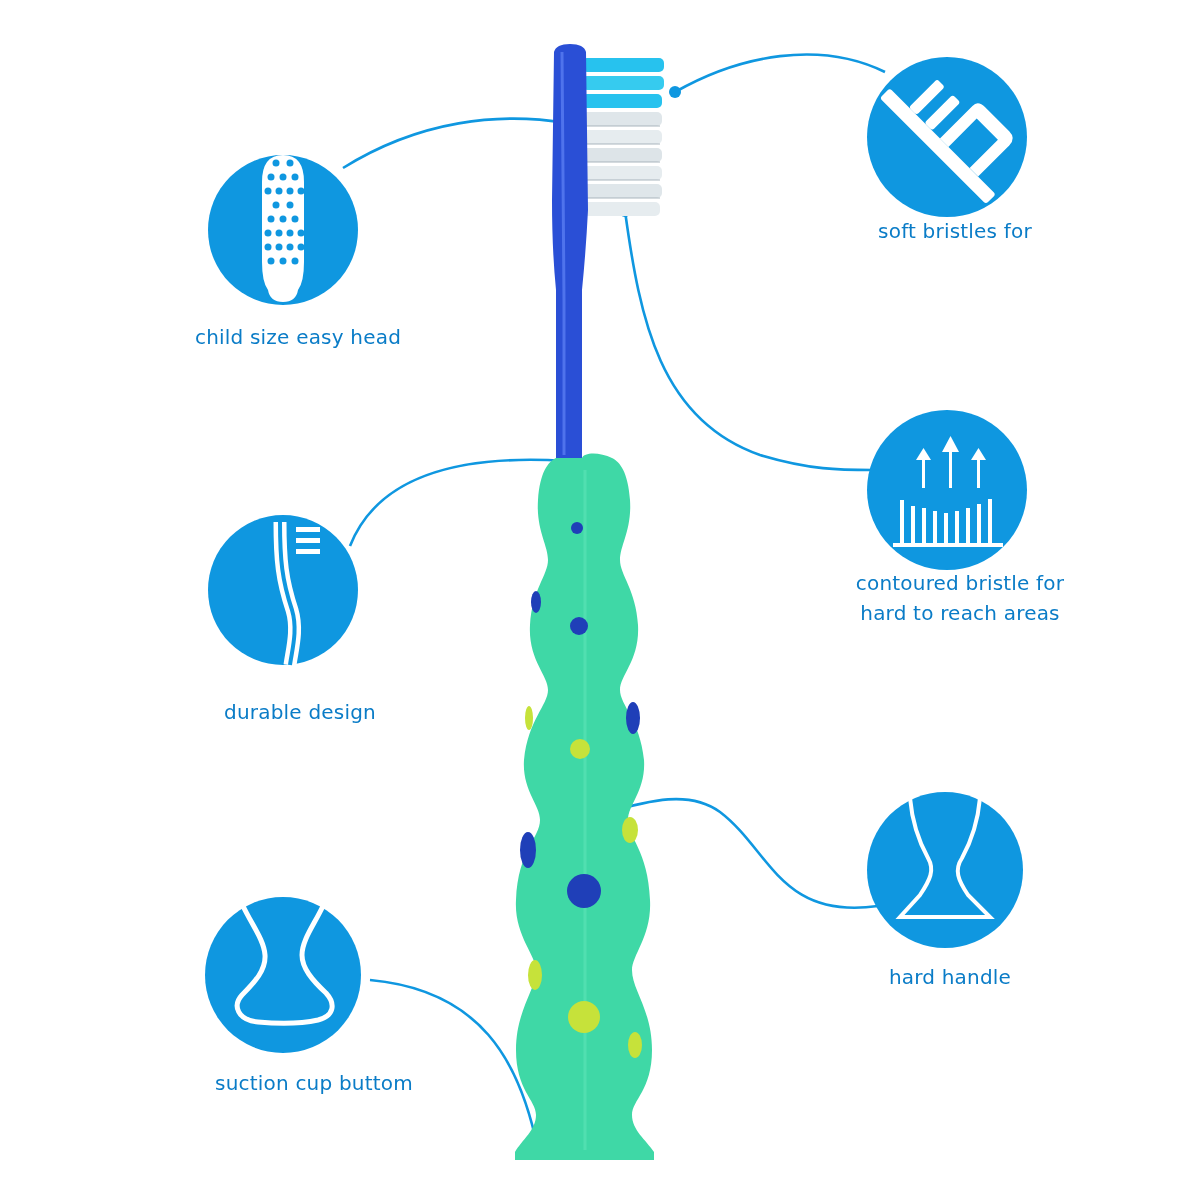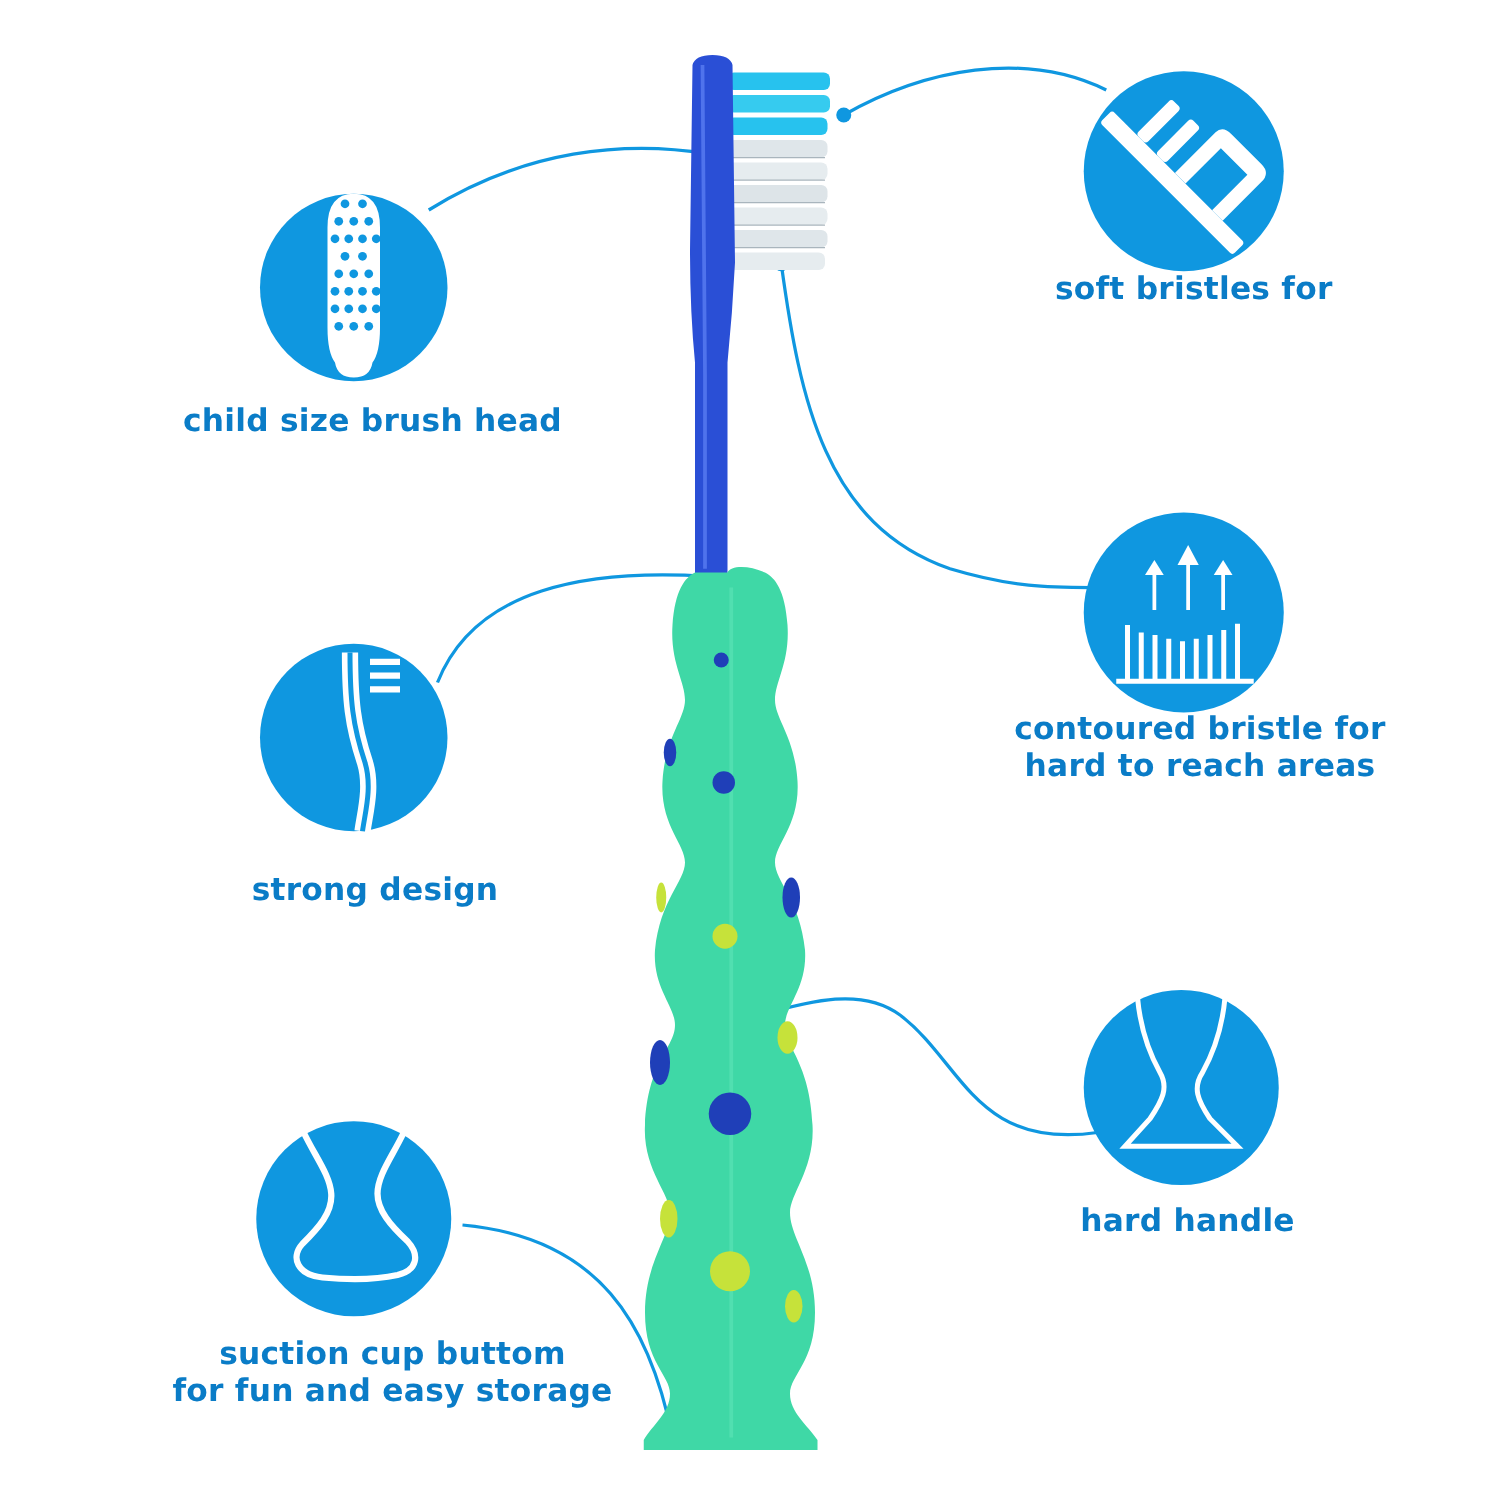--- a/index.html
+++ b/index.html
@@ -1,21 +1,21 @@
 <!DOCTYPE html>
 <html><head>
   <meta charset="utf-8">
   <style>
     html, body { margin: 0; padding: 0; background: #ffffff; }
     body { width: 1200px; height: 1200px; position: relative; overflow: hidden;
            font-family: "DejaVu Sans", "Liberation Sans", sans-serif; }
     .stage { position: absolute; left: 0; top: 0; width: 1200px; height: 1200px; }
     svg.art { position: absolute; left: 0; top: 0; width: 1200px; height: 1200px; }
-    .label { position: absolute; color: #0a7cc7; text-align: center; font-size: 25px;
-             line-height: 30px; letter-spacing: 0.2px; white-space: nowrap; font-weight: bold; }
+    .label { position: absolute; color: #0a7cc7; text-align: center; font-size: 20px;
+             line-height: 30px; letter-spacing: 0.2px; white-space: nowrap; }
     .label span { display: block; }
     .feature { position: absolute; }
   </style>
 </head>
 <body>
 
 <div class="stage">
 
   <svg class="art" viewBox="0 0 1200 1200" xmlns="http://www.w3.org/2000/svg">
 
@@ -181,38 +181,37 @@
       <path d="M910 798 C912 820, 918 840, 928 858 C935 870, 930 880, 920 895 L900 917 L990 917 L968 895 C958 880, 954 870, 962 858 C972 840, 978 820, 980 798" stroke="#ffffff" stroke-width="4" fill="none"></path>
     </g>
 
     <g>
       <circle cx="283" cy="975" r="78" fill="#0f97e0"></circle>
       <path d="M243 906 C252 925, 264 940, 265 955 C266 970, 255 982, 242 995 C232 1006, 238 1020, 258 1022 C280 1024, 300 1024, 318 1020 C334 1016, 336 1004, 326 993 C312 980, 302 968, 302 955 C302 940, 314 925, 323 906" stroke="#ffffff" stroke-width="5" fill="none"></path>
     </g>
   </svg>
 
   <div class="feature label" style="left:138px; top:322px; width:320px;">
-    <span>child size brush head</span>
+    <span>child size easy head</span>
   </div>
 
   <div class="feature label" style="left:810px; top:216px; width:290px;">
     <span>soft bristles for</span>
   </div>
 
   <div class="feature label" style="left:180px; top:697px; width:240px;">
-    <span>strong design</span>
+    <span>durable design</span>
   </div>
 
   <div class="feature label" style="left:800px; top:568px; width:320px;">
     <span>contoured bristle for</span>
     <span>hard to reach areas</span>
   </div>
 
   <div class="feature label" style="left:124px; top:1068px; width:380px;">
     <span>suction cup buttom</span>
-    <span>for fun and easy storage</span>
   </div>
 
   <div class="feature label" style="left:820px; top:962px; width:260px;">
     <span>hard handle</span>
   </div>
 
 </div>
 
 </body></html>

